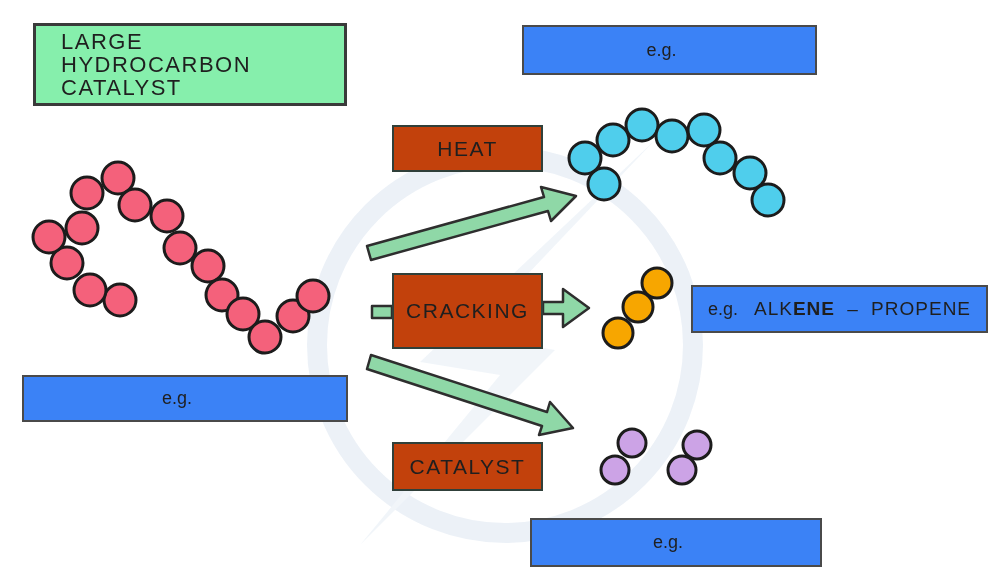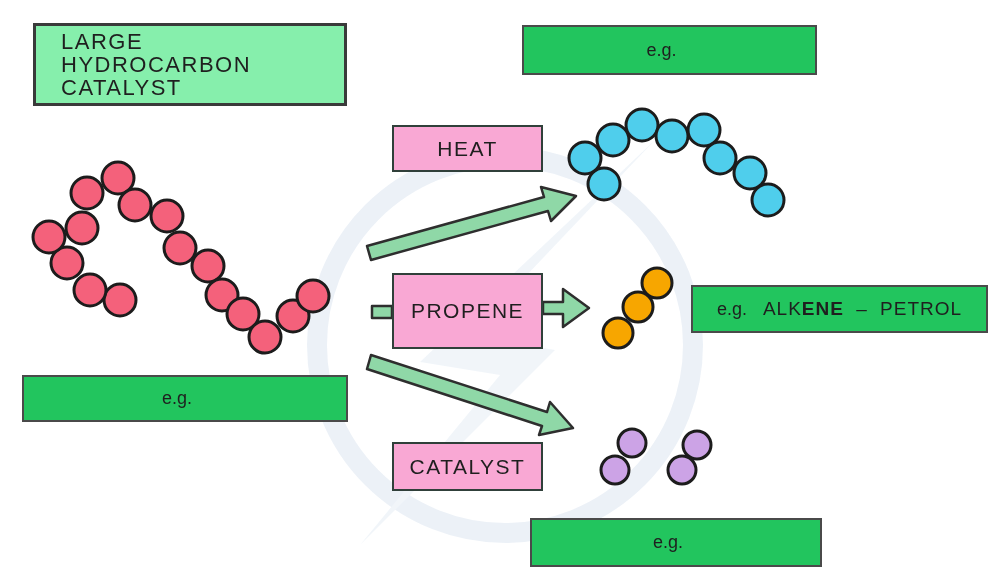--- a/index.html
+++ b/index.html
@@ -13,25 +13,25 @@
     position:absolute;box-sizing:border-box;z-index:2;
     display:flex;align-items:center;justify-content:center;
   }
   .tan{
     background:#86efac;border:3px solid #3a3a3a;
     flex-direction:column;align-items:flex-start;
     padding-left:25px;font-size:22px;line-height:23px;
     letter-spacing:1.5px;word-spacing:7px;
   }
   .green{
-    background:#f9a8d4;border:2px solid #30403a;
+    background:#c2410c;border:2px solid #30403a;
     font-size:21px;letter-spacing:1.5px;
   }
   .gray{
-    background:#22c55e;border:2px solid #4a4a4a;
+    background:#3b82f6;border:2px solid #4a4a4a;
     font-size:19px;letter-spacing:1px;word-spacing:6px;align-items:center;
   }
   .gray .eg{font-size:18px;letter-spacing:0;margin-right:16px;}
   .cap b{font-weight:700;}
   
   .title-box{left:33px;top:23px;width:314px;height:83px;}
   .heat-box{left:392px;top:125px;width:151px;height:47px;}
   .cracking-box{left:392px;top:273px;width:151px;height:76px;}
   .catalyst-box{left:392px;top:442px;width:151px;height:49px;}
   .petrol-box{left:522px;top:25px;width:295px;height:50px;}
@@ -105,35 +105,35 @@
 <div class="box tan title-box">
   <span>LARGE HYDROCARBON</span>
   <span>CATALYST</span>
 </div>
 
 <div class="box green heat-box">
   <span>HEAT</span>
 </div>
 
 <div class="box green cracking-box">
-  <span>PROPENE</span>
+  <span>CRACKING</span>
 </div>
 
 <div class="box green catalyst-box">
   <span>CATALYST</span>
 </div>
 
 <div class="box gray petrol-box">
   <span class="eg">e.g.</span>
 </div>
 
 <div class="box gray diesel-box">
   <span class="eg">e.g.</span>
 </div>
 
 <div class="box gray propene-box">
   <span class="eg">e.g.</span>
-  <span class="cap"><span>ALK</span><b>ENE</b><span> – PETROL</span></span>
+  <span class="cap"><span>ALK</span><b>ENE</b><span> – PROPENE</span></span>
 </div>
 
 <div class="box gray ethene-box">
   <span class="eg">e.g.</span>
 </div>
 
 </body></html>

